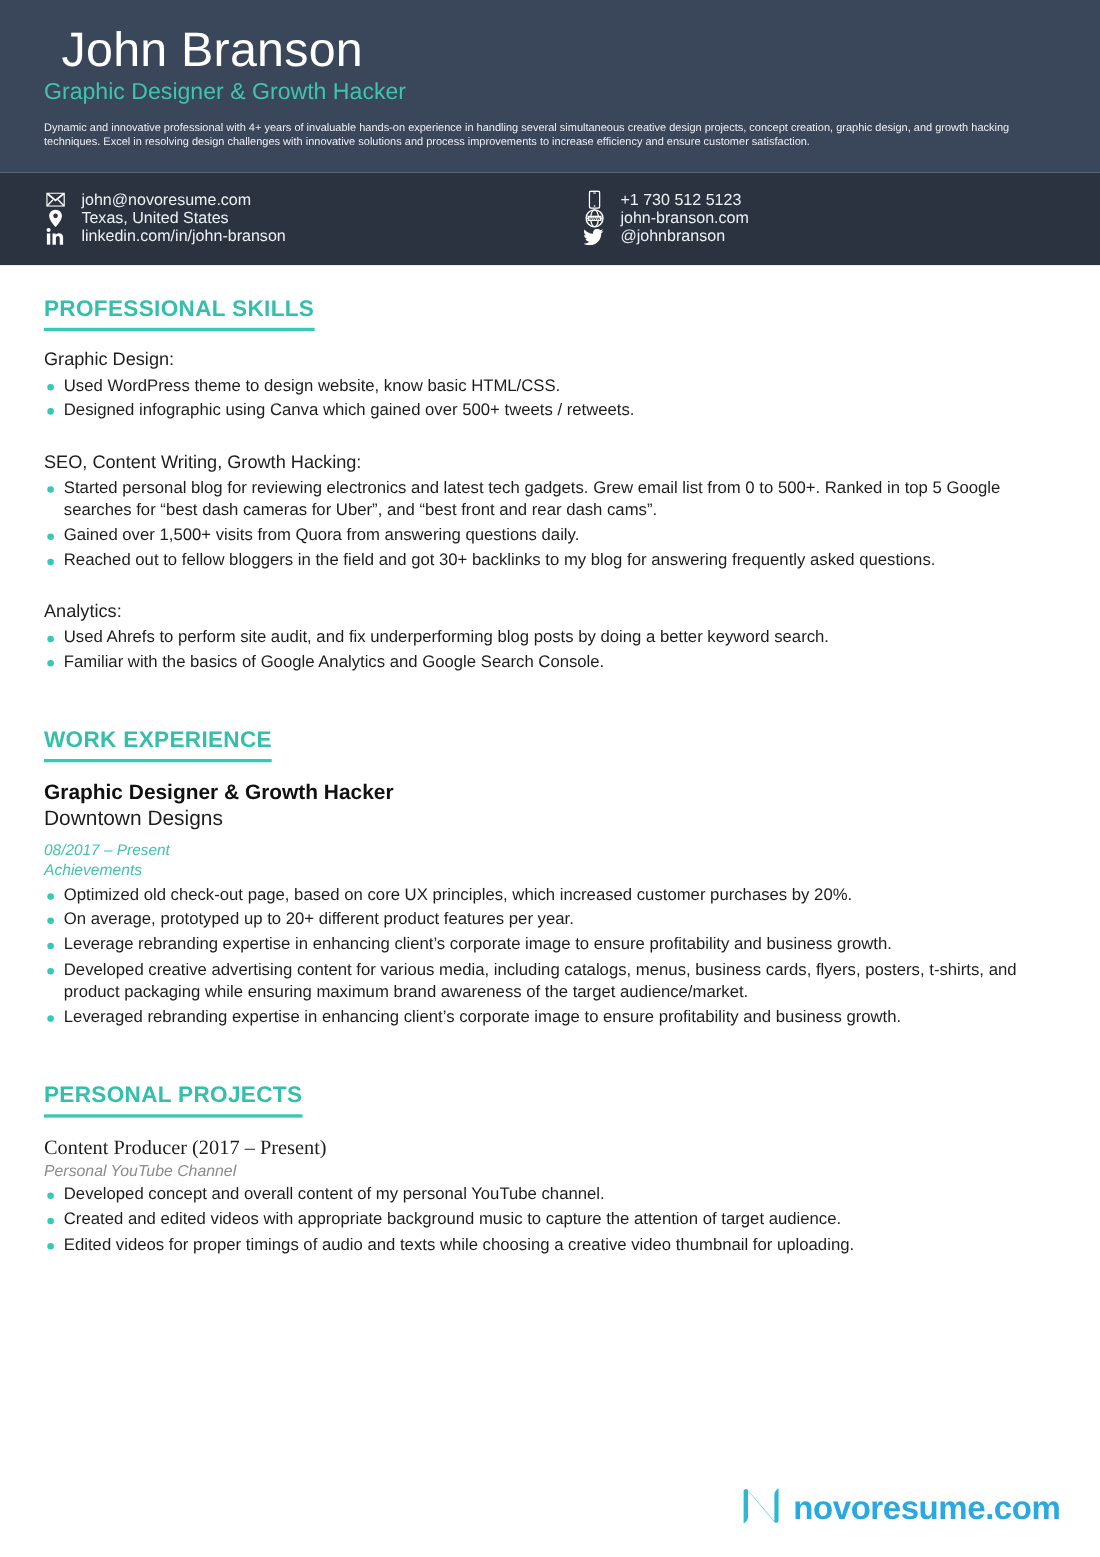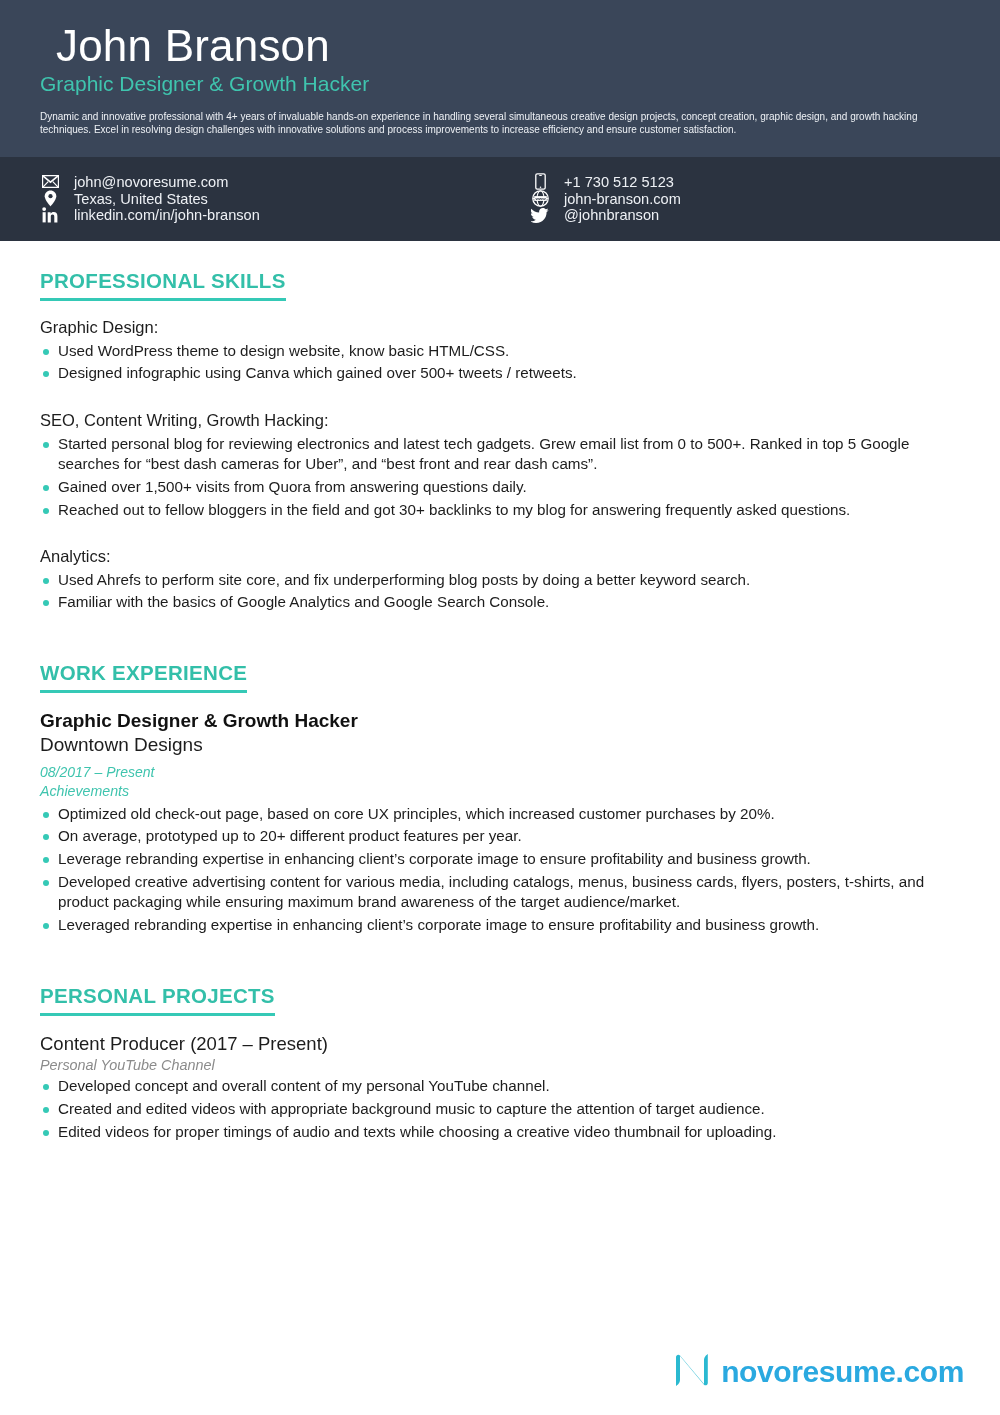--- a/index.html
+++ b/index.html
@@ -150,20 +150,21 @@
     color: #3fc4ae;
     margin: 0 0 3px 0;
     line-height: 1.35;
   }
   .proj-title {
     font-size: 18.5px;
     font-weight: 400;
     color: #1d1d1d;
     margin: 0;
     line-height: 1.3;
+    font-family: Liberation Serif, serif;
   }
   .proj-sub {
     font-size: 14.4px;
     font-style: italic;
     color: #8b8b8b;
     margin: 0 0 2px 0;
     line-height: 1.3;
   }
 
   .sp-1 { height: 28px; }
@@ -297,21 +298,21 @@
           <li>Gained over 1,500+ visits from Quora from answering questions daily.</li>
           <li>Reached out to fellow bloggers in the field and got 30+ backlinks to my blog for answering frequently asked questions.</li>
         </ul>
       </div>
 
       <div class="sp-skills-gap"></div>
 
       <div>
         <div class="subhead">Analytics:</div>
         <ul class="bullets">
-          <li>Used Ahrefs to perform site core, and fix underperforming blog posts by doing a better keyword search.</li>
+          <li>Used Ahrefs to perform site audit, and fix underperforming blog posts by doing a better keyword search.</li>
           <li>Familiar with the basics of Google Analytics and Google Search Console.</li>
         </ul>
       </div>
     </div>
 
     <div class="sp-sec-gap"></div>
 
     <div class="section">
       <div class="section-title">WORK EXPERIENCE</div>
       <div class="sp-after-rule"></div>

